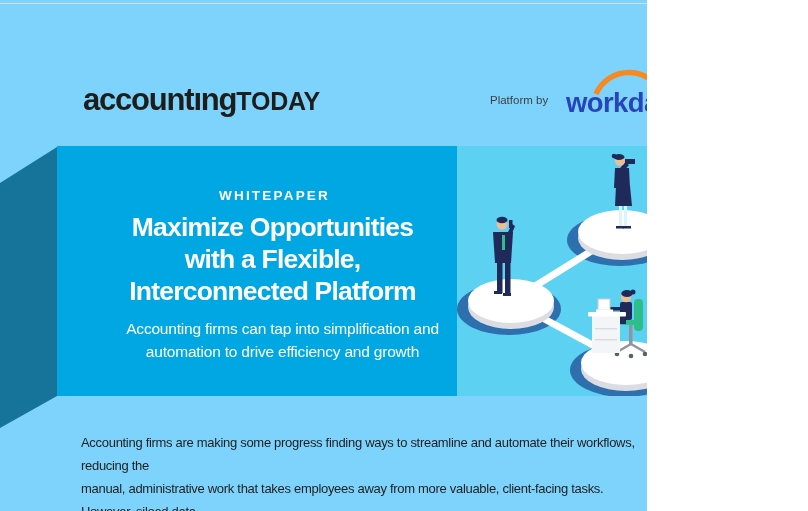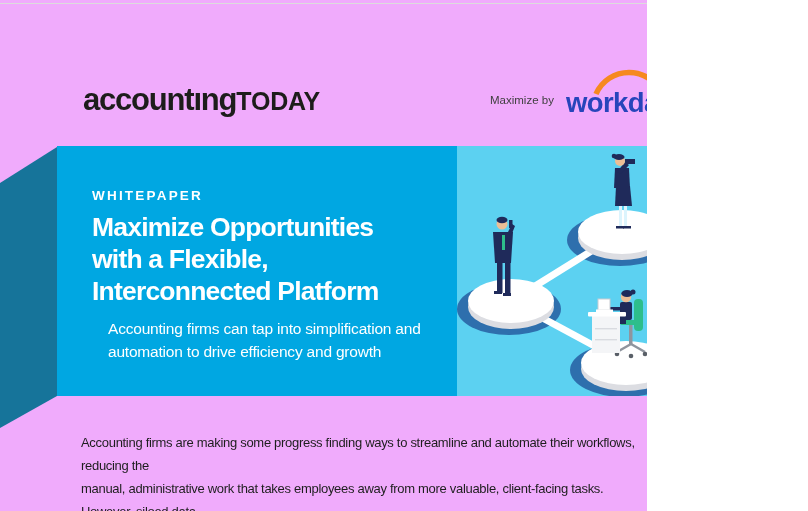--- a/index.html
+++ b/index.html
@@ -1,17 +1,17 @@
 <!DOCTYPE html>
 <html><head>
 <meta charset="utf-8">
 <style>
   html,body { margin:0; padding:0; background:#ffffff; }
   .canvas {
-    position:relative; width:647px; height:511px; background:#f0abfc;
+    position:relative; width:647px; height:511px; background:#7dd3fc;
     overflow:hidden; font-family:"Liberation Sans", sans-serif;
   }
   .top-hairline { position:absolute; left:0; top:3px; width:808px; height:1px; background:#dcdcdc; }
 
   
   .brand { position:absolute; left:83px; top:82px; white-space:nowrap; color:#1d1d1b; }
   .brand-main { font-size:31px; font-weight:700; letter-spacing:-1.2px; }
   .brand-today { font-size:25px; font-weight:700; letter-spacing:-0.2px; }
   .sponsored-label { position:absolute; left:490px; top:94px; font-size:11.5px; color:#3f3f3f; }
   .workday-logo { position:absolute; left:562px; top:58px; }
@@ -29,21 +29,21 @@
   }
   .fold-teal {
     position:absolute; left:712px; top:91px; width:78px; height:55px; background:#0a7190;
     clip-path:polygon(0 0, 78px 55px, 0 55px);
   }
   .edge-highlight { position:absolute; left:789px; top:146px; width:2px; height:127px; background:#7edbf5; }
 
   
   .panel-text {
     position:absolute; left:57px; top:146px; width:400px; height:250px;
-    background:#00a7e2; color:#ffffff; box-sizing:border-box; padding:42px 0 0 35px;
+    background:#00a7e2; color:#ffffff; box-sizing:border-box; padding:42px 0 0 35px;text-align:center;
   }
   .eyebrow { font-size:13.5px; font-weight:700; letter-spacing:2.2px; }
   .title { margin:8px 4px 0 0; font-size:26.5px; font-weight:700; line-height:32px; letter-spacing:-0.8px; white-space:pre-line; }
   .subtitle { margin:10px 0 0 16px; font-size:15.5px; font-weight:400; line-height:23px; letter-spacing:-0.2px; white-space:pre-line; }
 
   
   .panel-art { position:absolute; left:457px; top:146px; width:334px; height:250px; }
 
   
   .body-paragraph {
@@ -55,21 +55,21 @@
 <body>
 
 <div class="canvas">
 
   <div class="top-hairline"></div>
 
   <div class="brand">
     <span class="brand-main">accountıng</span><span class="brand-today">TODAY</span>
   </div>
 
-  <div class="sponsored-label">Maximize by</div>
+  <div class="sponsored-label">Platform by</div>
 
   <svg class="workday-logo" width="140" height="62" viewBox="0 0 140 62">
     <path d="M 34,36 A 36,36 0 0 1 100,36" fill="none" stroke="#f6891f" stroke-width="5.5"></path>
     <text class="wd-text" x="4" y="54">workday.</text>
     <text class="wd-reg" x="126" y="53">®</text>
   </svg>
 
   <div class="fold-bright"></div>
   <div class="fold-teal"></div>
   <div class="fold-left"></div>

